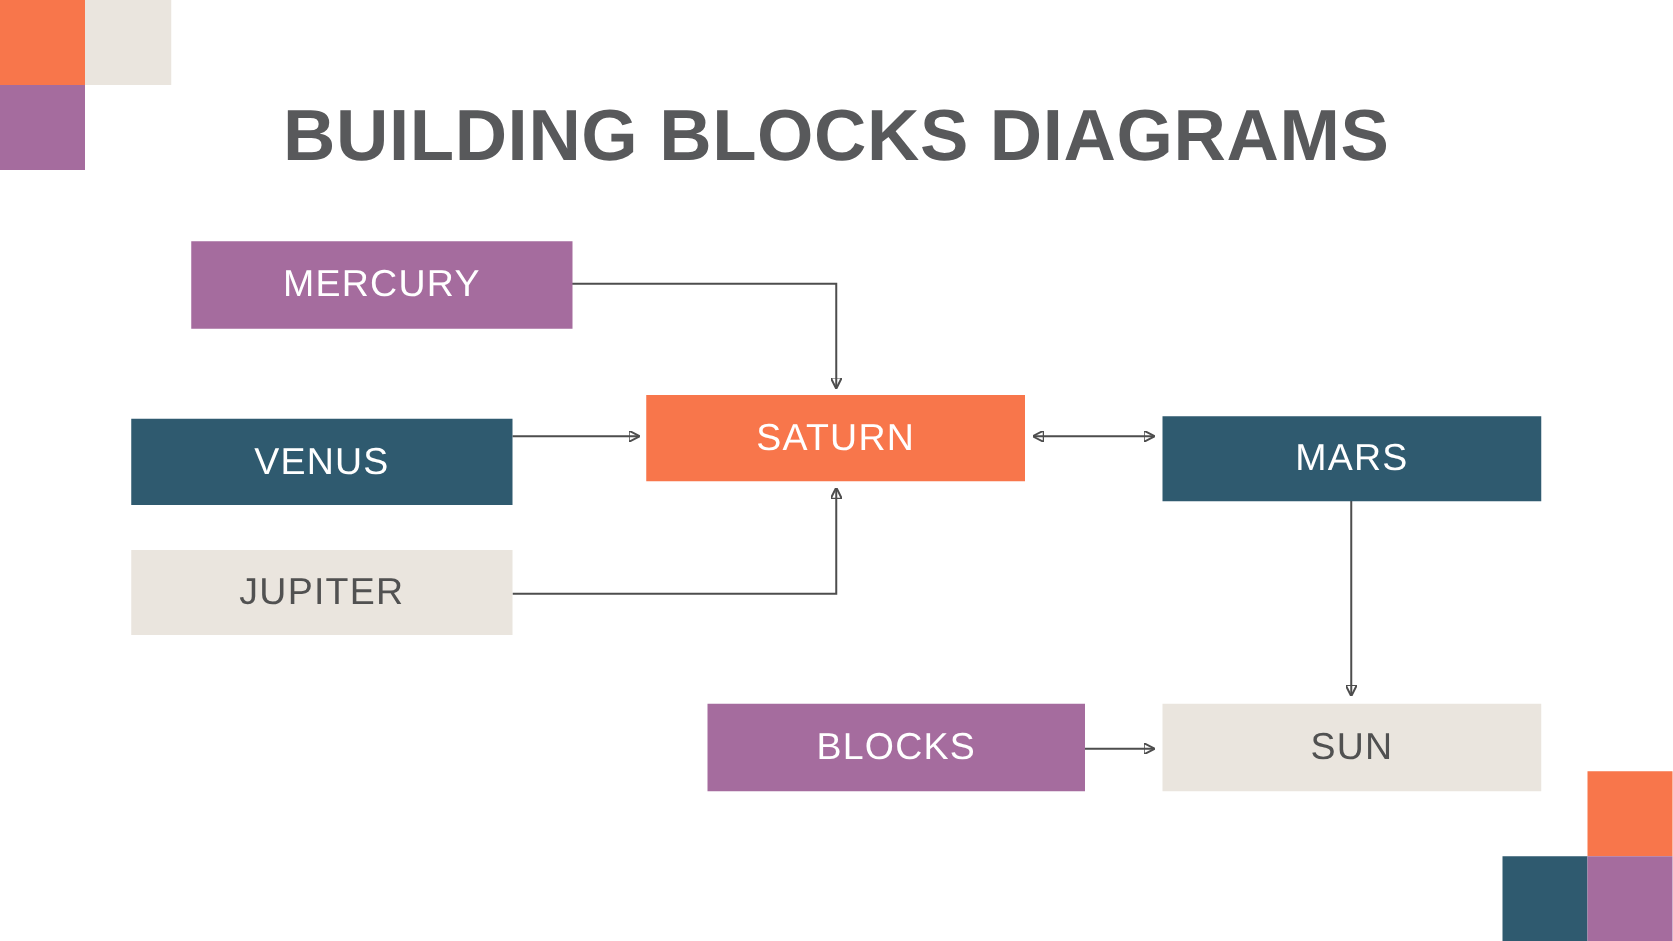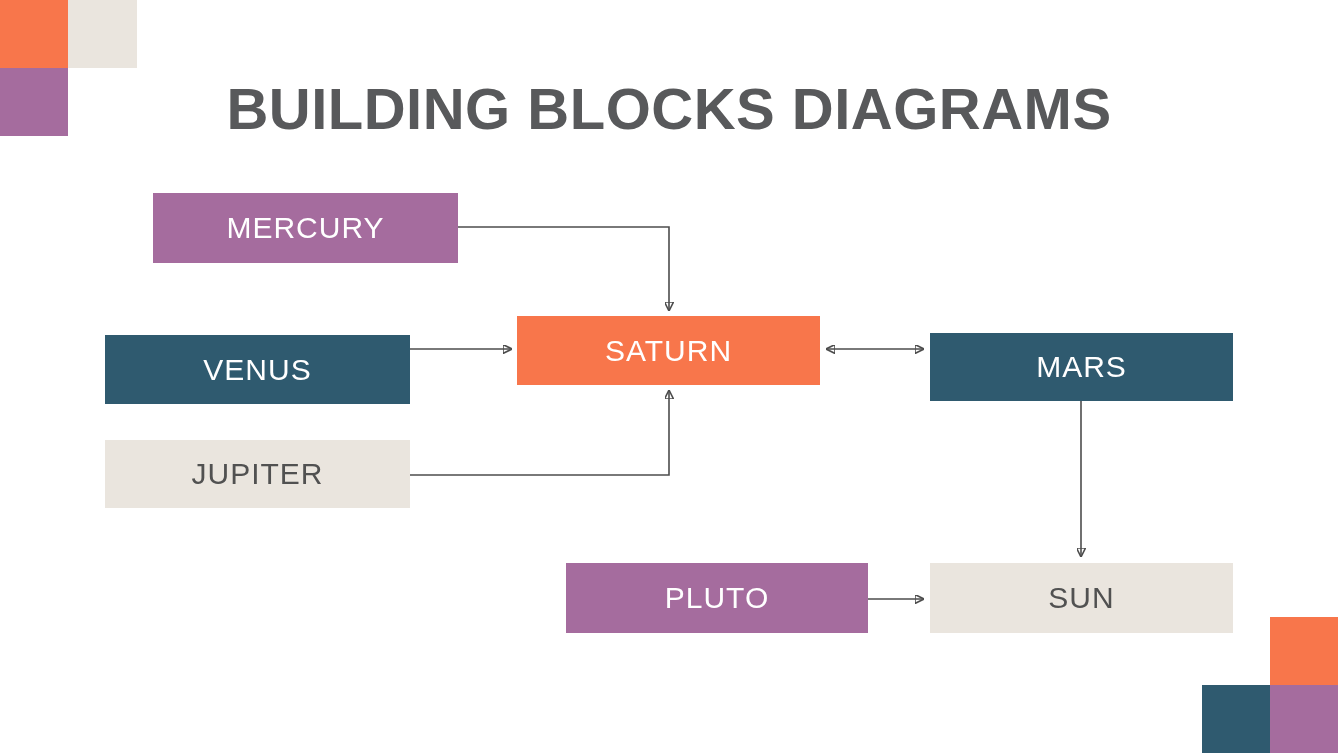--- a/index.html
+++ b/index.html
@@ -96,19 +96,19 @@
   <div class="block beige" id="node-jupiter">
     <span>JUPITER</span>
   </div>
   <div class="block orange" id="node-saturn">
     <span>SATURN</span>
   </div>
   <div class="block teal" id="node-mars">
     <span>MARS</span>
   </div>
   <div class="block purple" id="node-pluto">
-    <span>PLUTO</span>
+    <span>BLOCKS</span>
   </div>
   <div class="block beige" id="node-sun">
     <span>SUN</span>
   </div>
 
 </div>
 
 </body></html>

